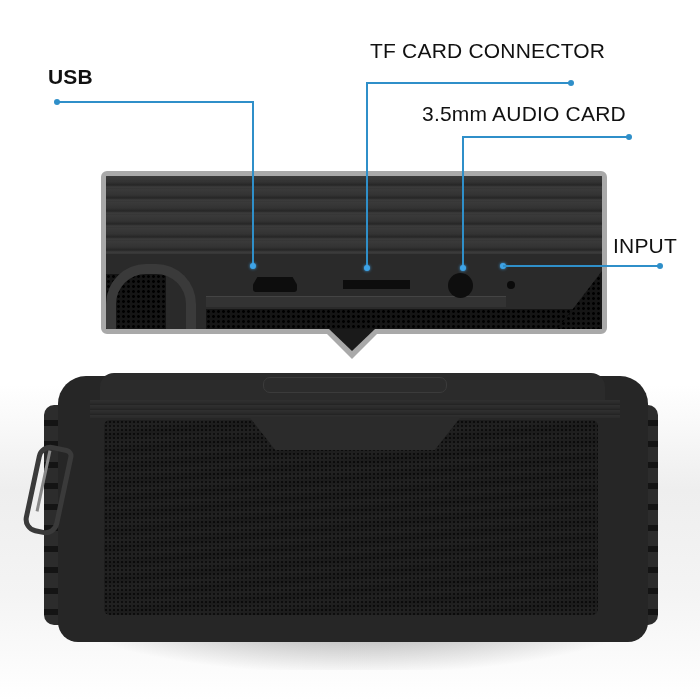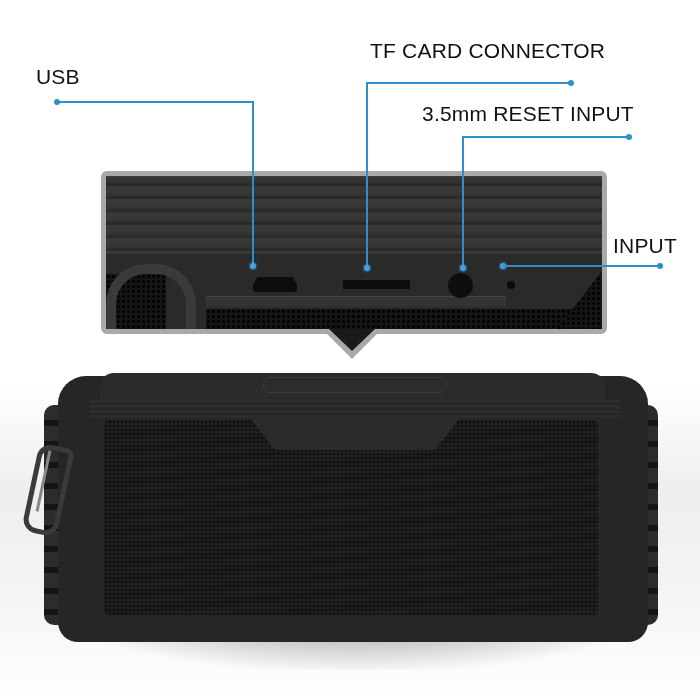--- a/index.html
+++ b/index.html
@@ -54,23 +54,23 @@
           background: repeating-linear-gradient(to bottom, #2c2c2c 0, #2c2c2c 15px, #141414 15px, #141414 21px); }
   .fins.left { left:44px; border-radius:10px 0 0 10px; }
   .fins.right { left:630px; border-radius:0 10px 10px 0; }
   .carabiner { position:absolute; left:30px; top:445px; width:26px; height:80px; border:5px solid #3a3a3a;
                border-radius:14px 8px 14px 14px; transform:rotate(12deg); }
   .carabiner-gate { position:absolute; left:42px; top:450px; width:3px; height:62px; background:#888; transform:rotate(12deg); }
 </style>
 </head>
 <body>
 
-<div class="label" style="left:36px; top:66px;">USB</div>
+<div class="label" style="left:48px; top:66px;font-weight:bold;">USB</div>
 <div class="label" style="left:370px; top:40px;">TF CARD CONNECTOR</div>
-<div class="label" style="left:422px; top:103px;">3.5mm RESET INPUT</div>
+<div class="label" style="left:422px; top:103px;">3.5mm AUDIO CARD</div>
 <div class="label" style="left:613px; top:235px;">INPUT</div>
 
 <div class="callout">
   <div class="ribs"></div>
   <div class="lower-panel"></div>
   <div class="mesh" style="left:0; top:98px; width:60px; height:55px;"></div>
   <div class="mesh" style="left:100px; top:133px; width:396px; height:22px;"></div>
   <div class="mesh" style="left:450px; top:95px; width:46px; height:60px; clip-path:polygon(100% 0,100% 100%,0 100%);"></div>
   <div class="strap"></div>
   <div class="ledge"></div>

